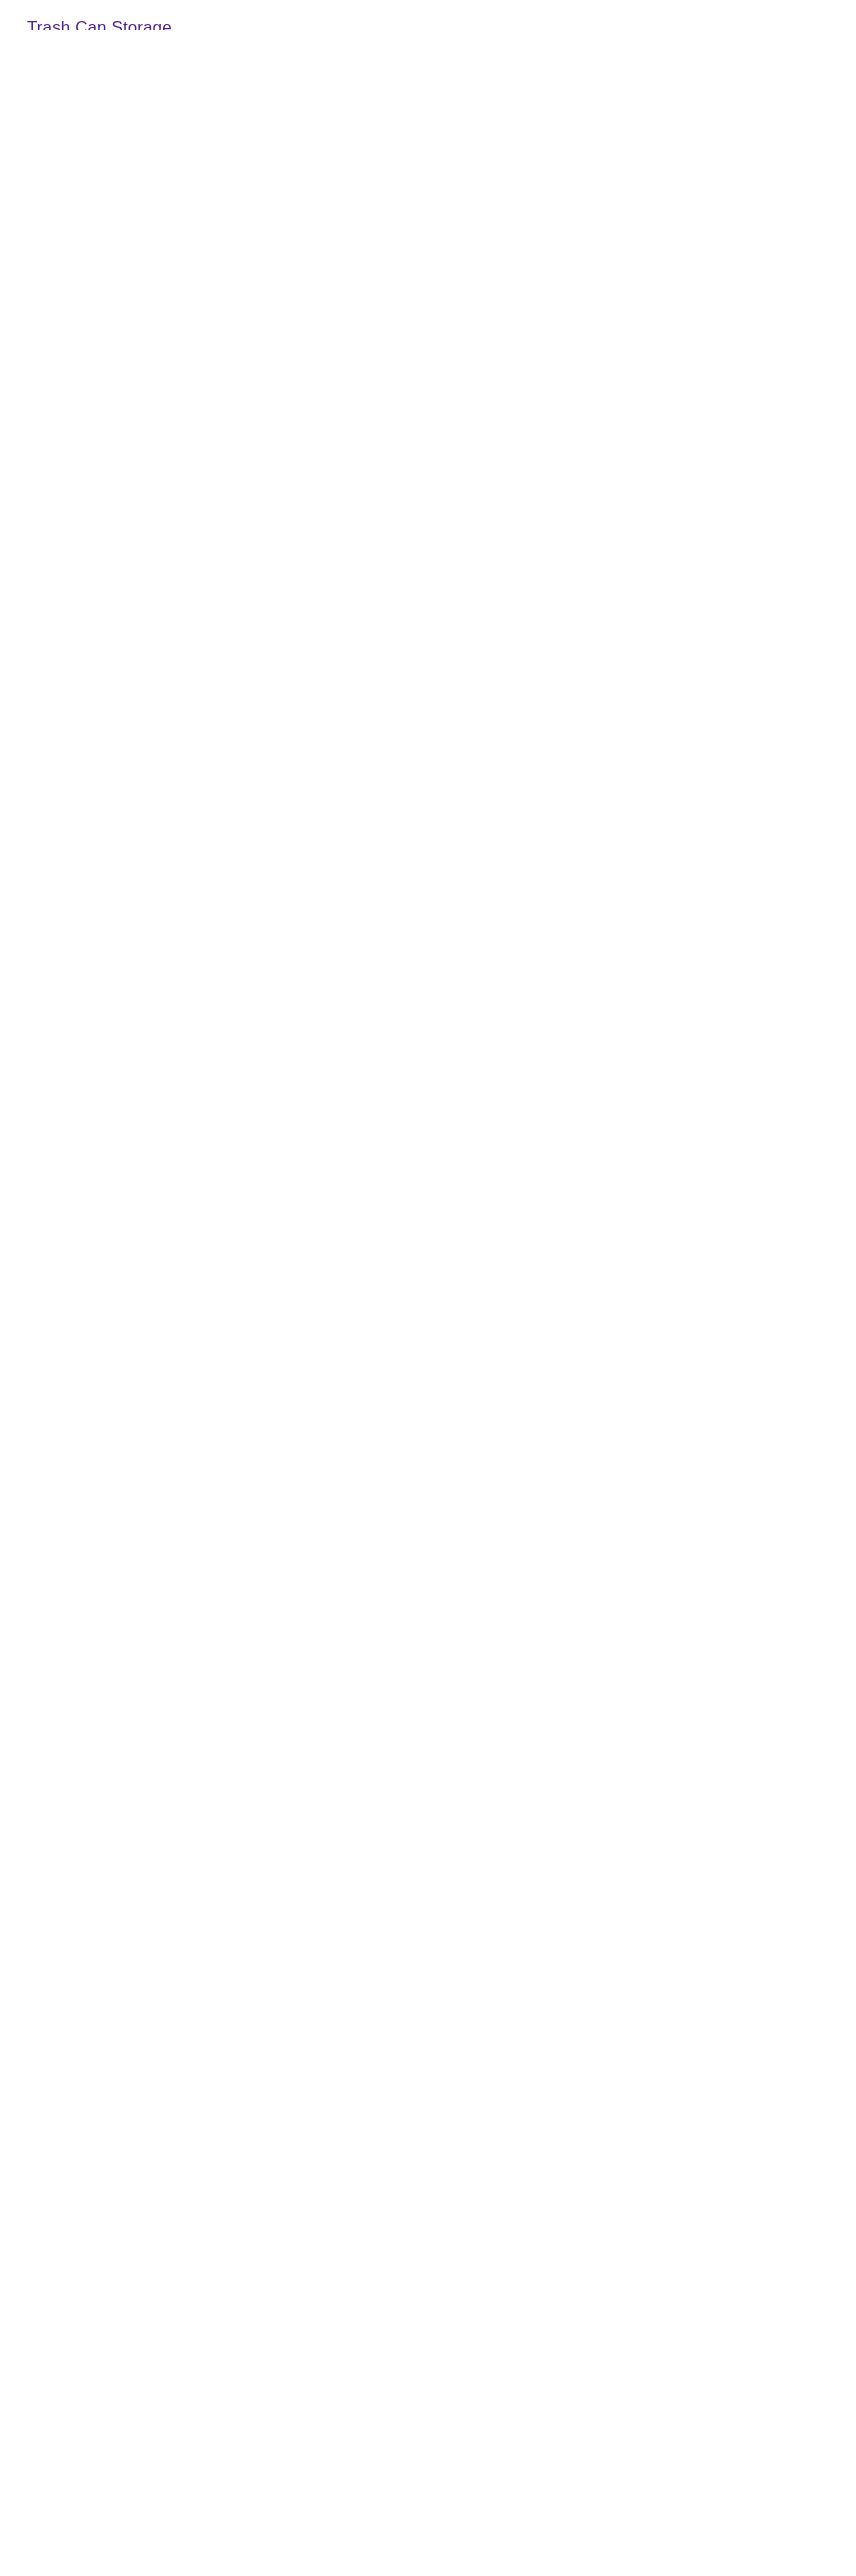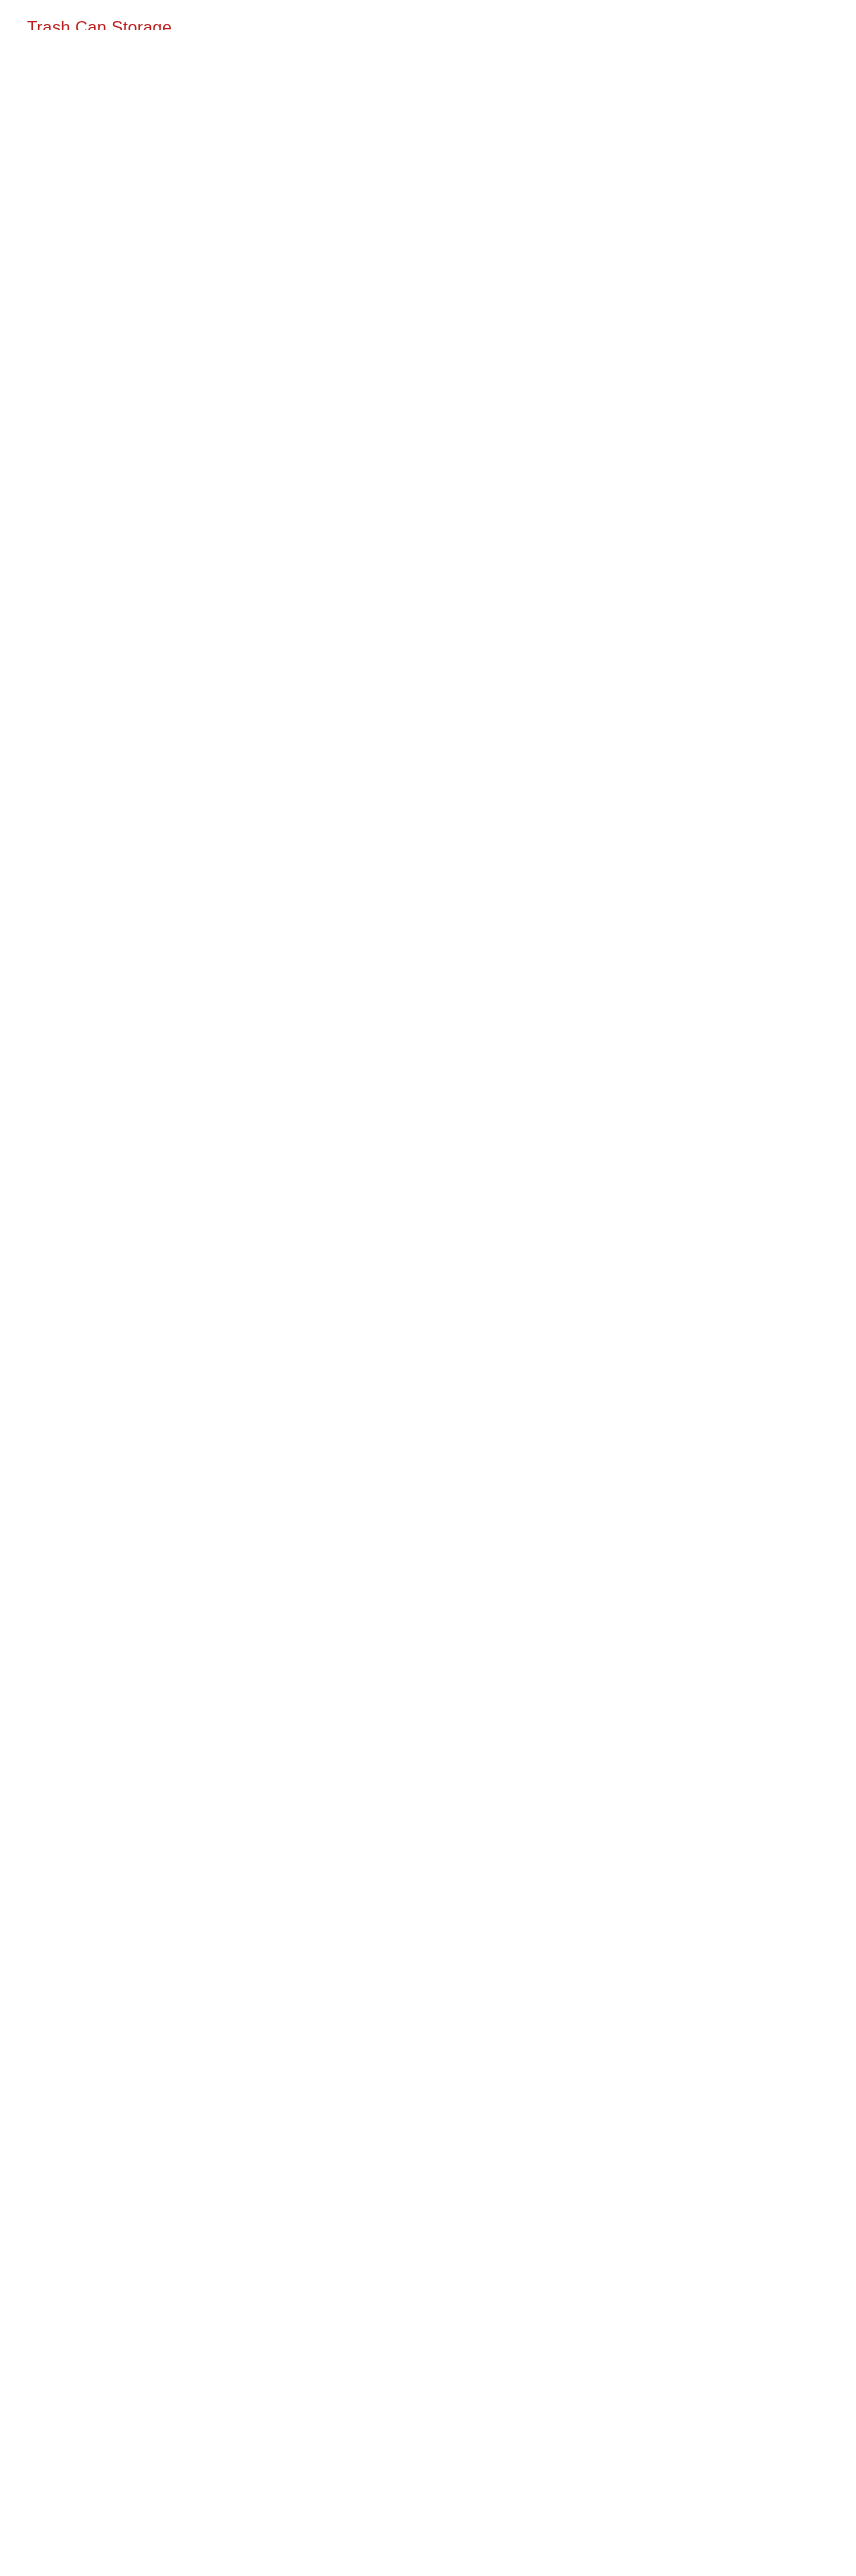--- a/index.html
+++ b/index.html
@@ -6,21 +6,21 @@
   body {
     width: 856px;
     background: #ffffff;
     font-family: "Liberation Sans", sans-serif;
     color: #4a5568;
     -webkit-font-smoothing: antialiased;
   }
   .page { width: 856px; position: relative; padding: 0 0 30px 0; }
 
   h2.section-title {
-    color: #b91c1c;
+    color: #4c1d95;
     font-weight: 400;
     font-size: 17px;
     letter-spacing: 0.1px;
     line-height: 1.2;
   }
   h2.section-title.cond { font-stretch: condensed; }
 
   .body-text {
     font-size: 9.8px;
     line-height: 1.92;

